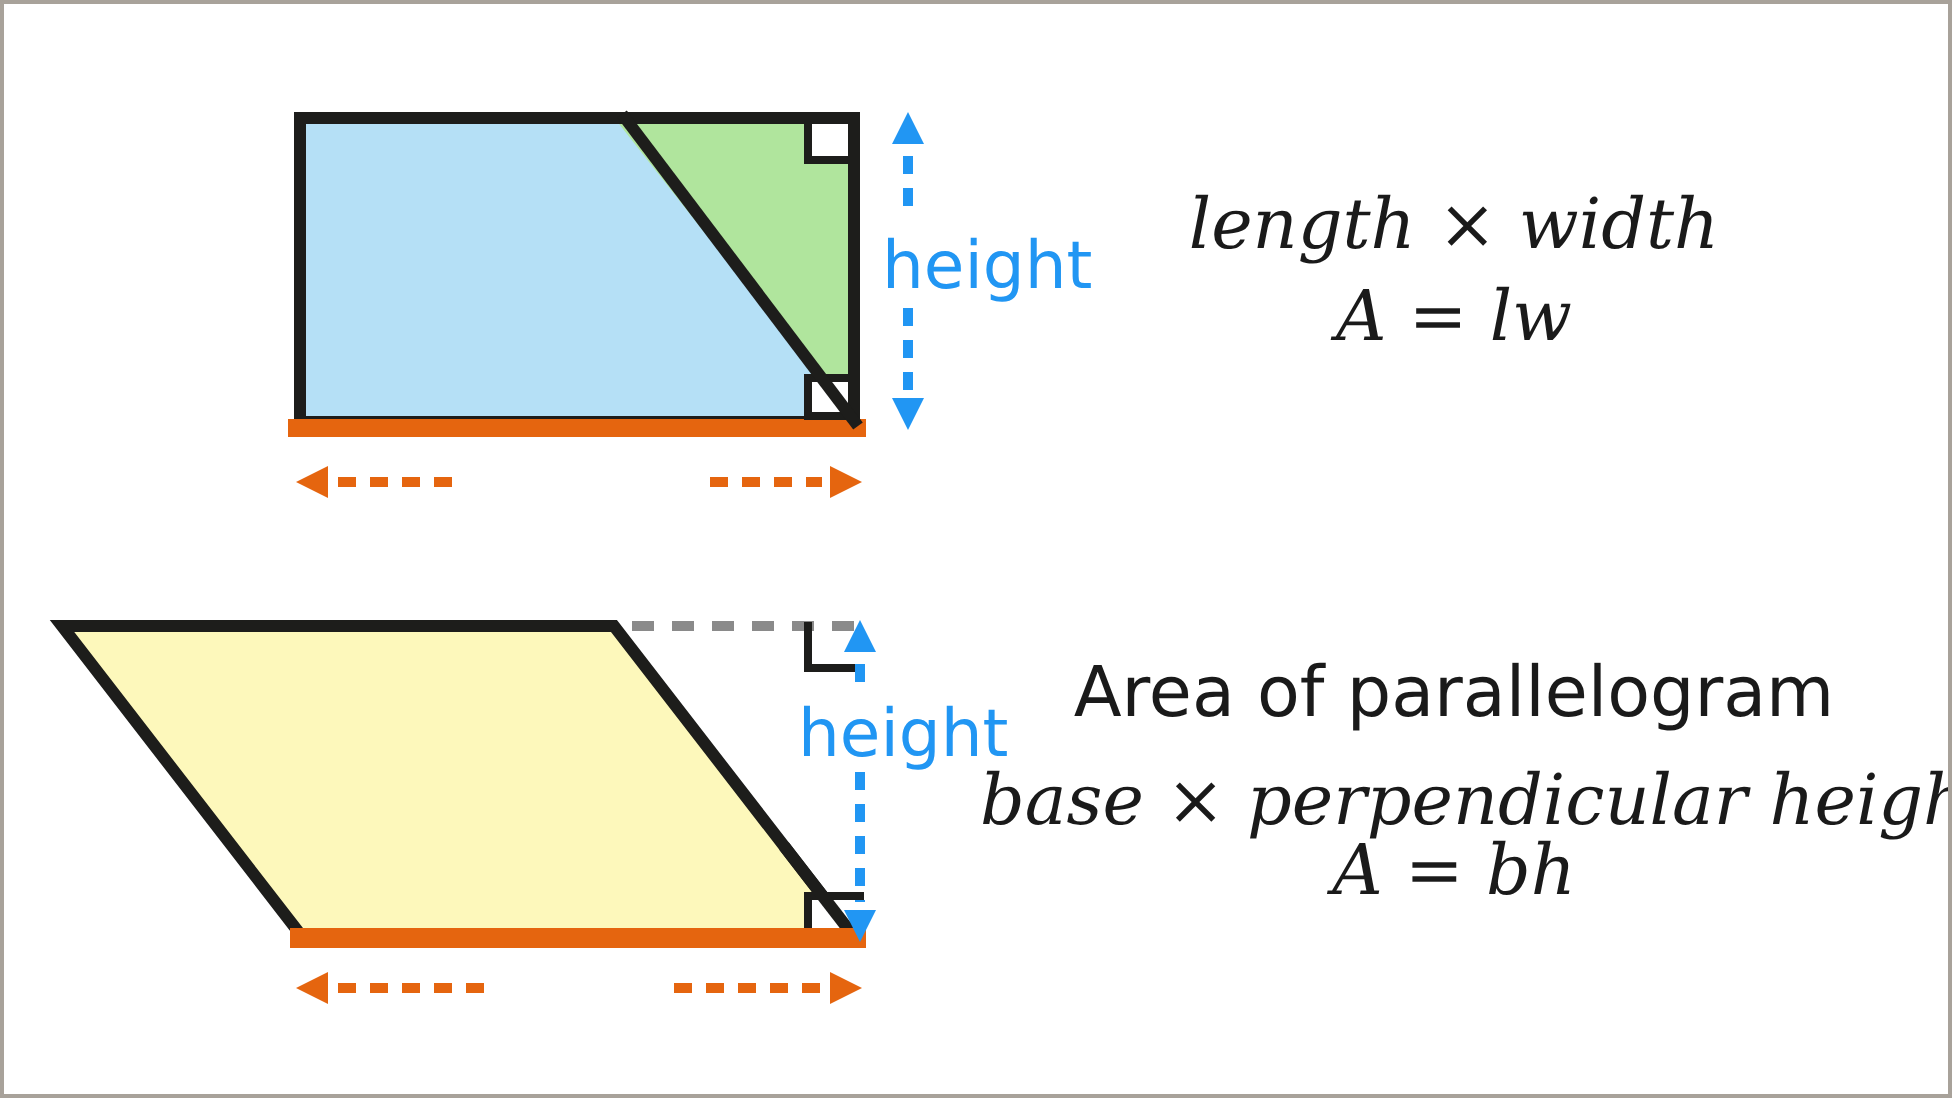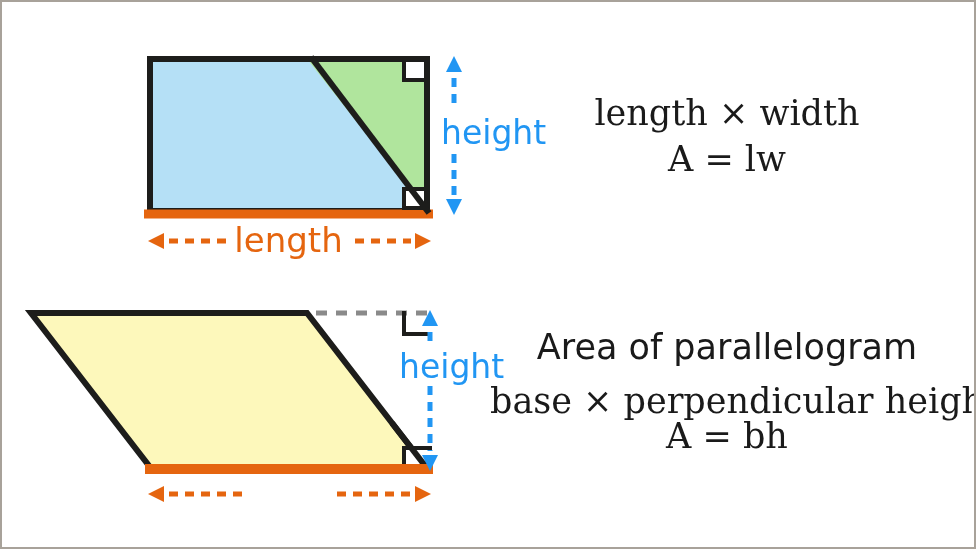--- a/index.html
+++ b/index.html
@@ -33,20 +33,21 @@
   .abs{position:absolute;}
   .center{text-align:center;}
   .heading{
     font-family:"DejaVu Sans",sans-serif;
     font-size:35px;line-height:1;
     color:var(--text-ink);
     white-space:nowrap;
   }
   .formula{
     font-family:"DejaVu Serif",serif;
+    font-style:italic;
     font-size:35px;line-height:1;
     color:var(--text-ink);
     white-space:nowrap;
   }
   .dim-label{
     position:absolute;line-height:1;white-space:nowrap;
     font-family:"DejaVu Sans",sans-serif;
   }
   .blue-label{color:var(--accent-blue);font-size:33px;}
   .orange-label{color:var(--accent-orange);font-size:34px;}
@@ -113,21 +114,20 @@
         <polygon class="fill-orange" points="146,492 162,484 162,500"></polygon>
         <line class="stroke-orange dash-dim" x1="167" y1="492" x2="241" y2="492"></line>
         <line class="stroke-orange dash-dim" x1="335" y1="492" x2="409" y2="492"></line>
         <polygon class="fill-orange" points="429,492 413,484 413,500"></polygon>
       </g>
     </g>
   </svg>
 
   <span class="dim-label blue-label" style="left:439px;top:114px;">height</span>
 
-  <div class="dim-label orange-label center" style="left:145px;top:221px;width:283px;">length</div>
 
   <span class="dim-label blue-label" style="left:397px;top:348px;">height</span>
 
 
   <div class="abs center" style="left:510px;top:76px;width:430px;">
     <div class="formula" style="margin-top:18px;">length × width</div>
     <div class="formula" style="margin-top:11px;">A = lw</div>
   </div>
 
   <div class="abs center" style="left:488px;top:328px;width:474px;">

